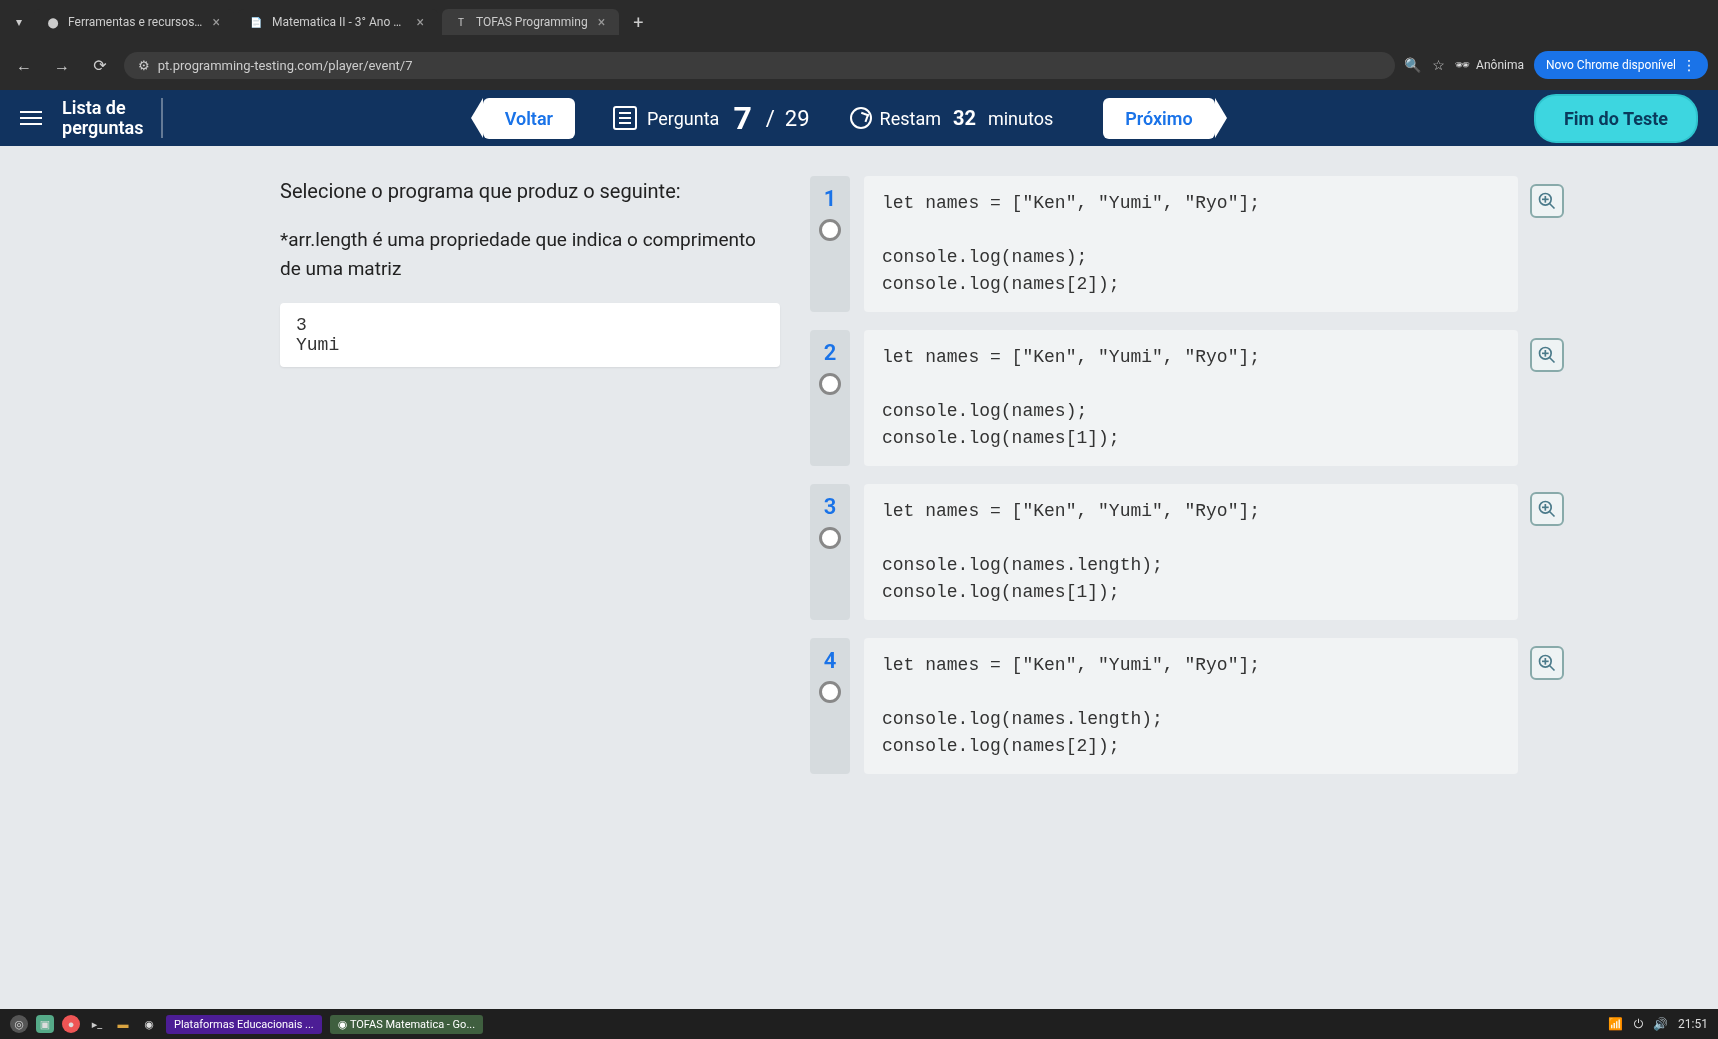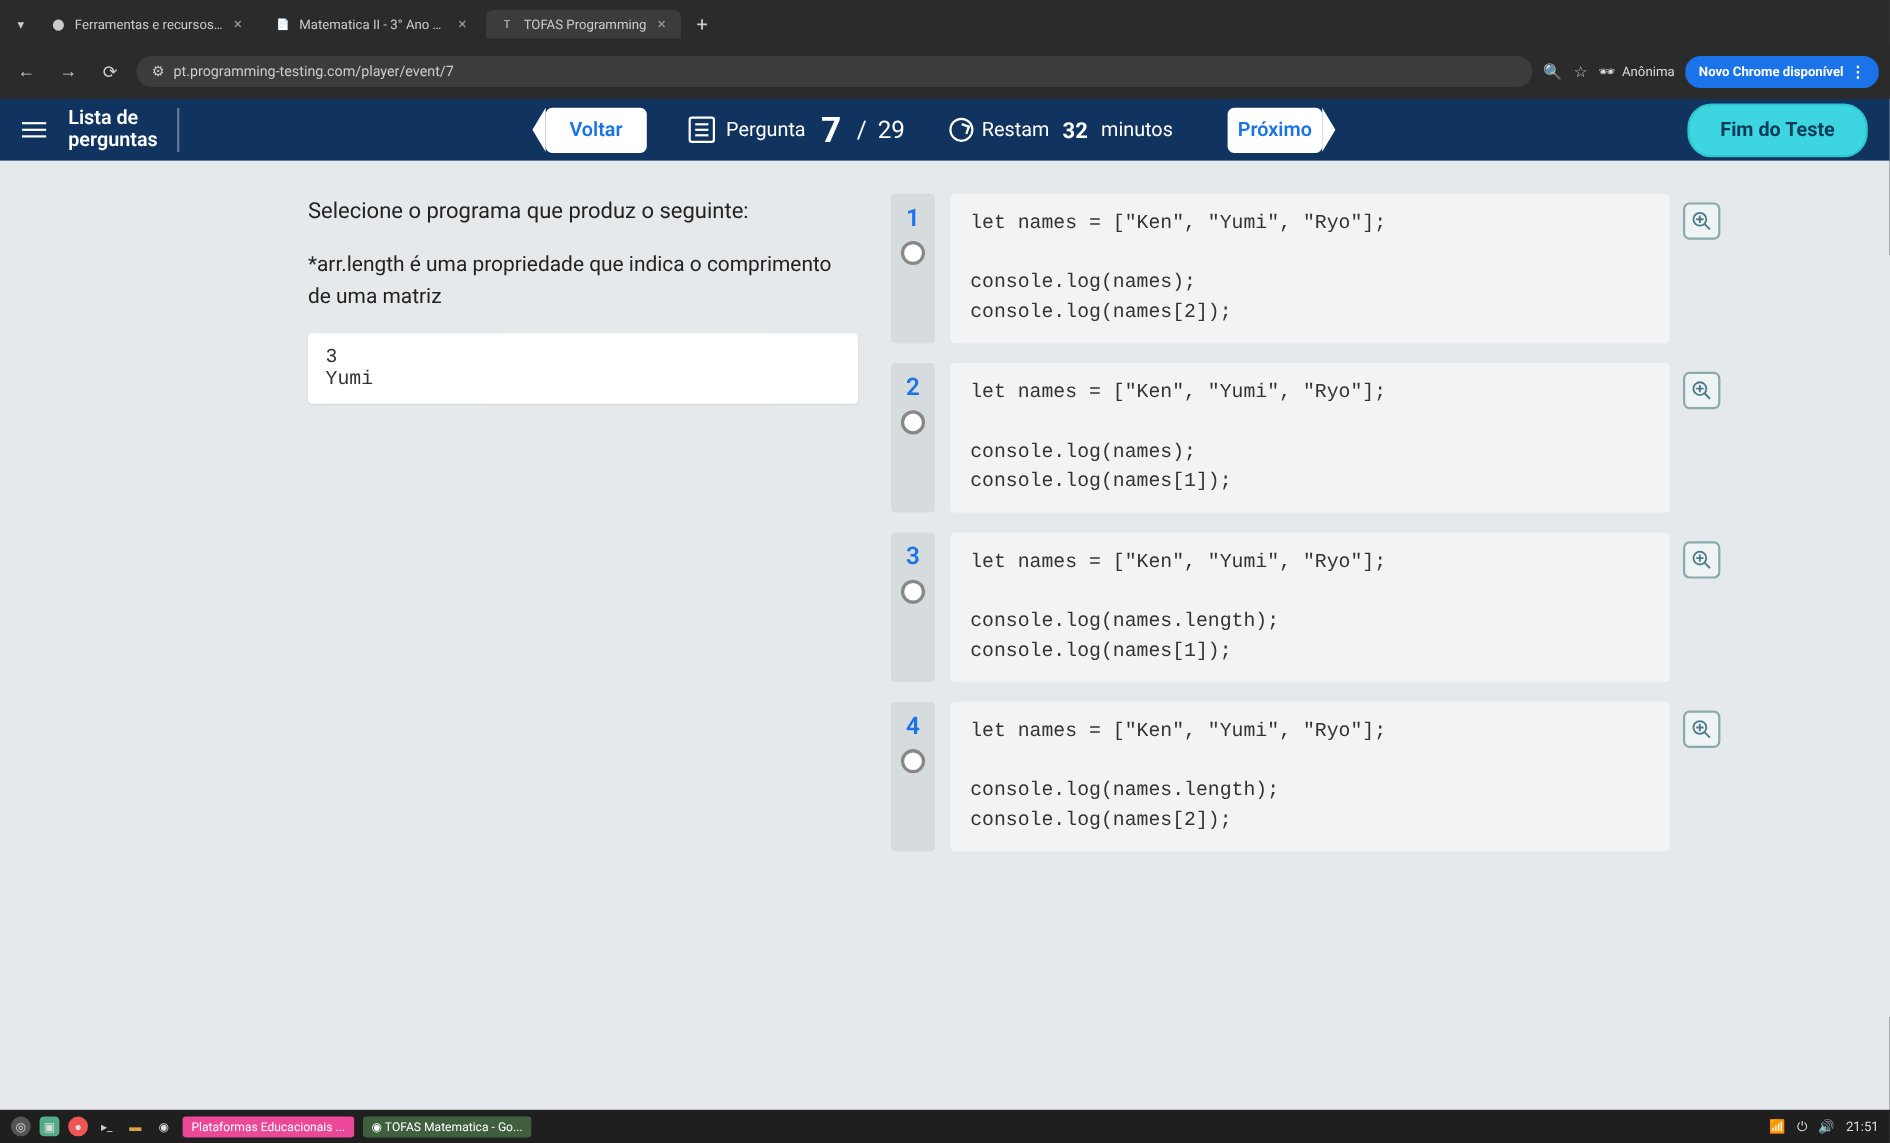--- a/index.html
+++ b/index.html
@@ -107,21 +107,21 @@
     display: flex; align-items: center; gap: 6px;
     font-size: 12px;
     color: #ddd;
   }
   .chrome-update {
     background: #1a73e8;
     color: #fff;
     font-size: 12px;
     padding: 6px 12px;
     border-radius: 14px;
-    display: flex; align-items: center; gap: 6px; font-weight: bold;
+    display: flex; align-items: center; gap: 6px;
   }
   .chrome-update .dots { font-size: 14px; }
 
   
   .app {
     background: #e6e9ec;
     height: calc(100% - 90px - 30px);
     display: flex;
     flex-direction: column;
   }
@@ -192,21 +192,21 @@
   .timer-icon::after {
     content: ""; position: absolute;
     width: 6px; height: 6px; border-top: 2px solid #fff; border-right: 2px solid #fff;
     top: 4px; left: 8px; transform: rotate(20deg);
   }
   .timer-big { font-size: 20px; font-weight: 700; margin: 0 4px; }
   .btn-proximo {
     background: #fff;
     color: #1a73e8;
     border-radius: 6px;
-    padding: 10px 9px;
+    padding: 10px 22px;
     font-size: 18px;
     font-weight: 600;
     cursor: pointer;
     position: relative;
   }
   .btn-proximo::after {
     content: "";
     position: absolute;
     right: -12px; top: 50%; transform: translateY(-50%);
     width: 0; height: 0;
@@ -341,21 +341,21 @@
     color: #ddd;
     font-size: 12px;
   }
   .tb-left { display: flex; align-items: center; gap: 8px; }
   .tb-icon {
     width: 18px; height: 18px; border-radius: 4px;
     display: flex; align-items: center; justify-content: center;
     font-size: 11px;
   }
   .tb-app {
-    background: #ec4899;
+    background: #4c1d95;
     padding: 3px 8px;
     border-radius: 3px;
     font-size: 11px;
     color: #fff;
   }
   .tb-app.alt { background: #3f5f3f; }
   .tb-spacer { flex: 1; }
   .tb-right { display: flex; align-items: center; gap: 10px; }
 </style>
 </head>

